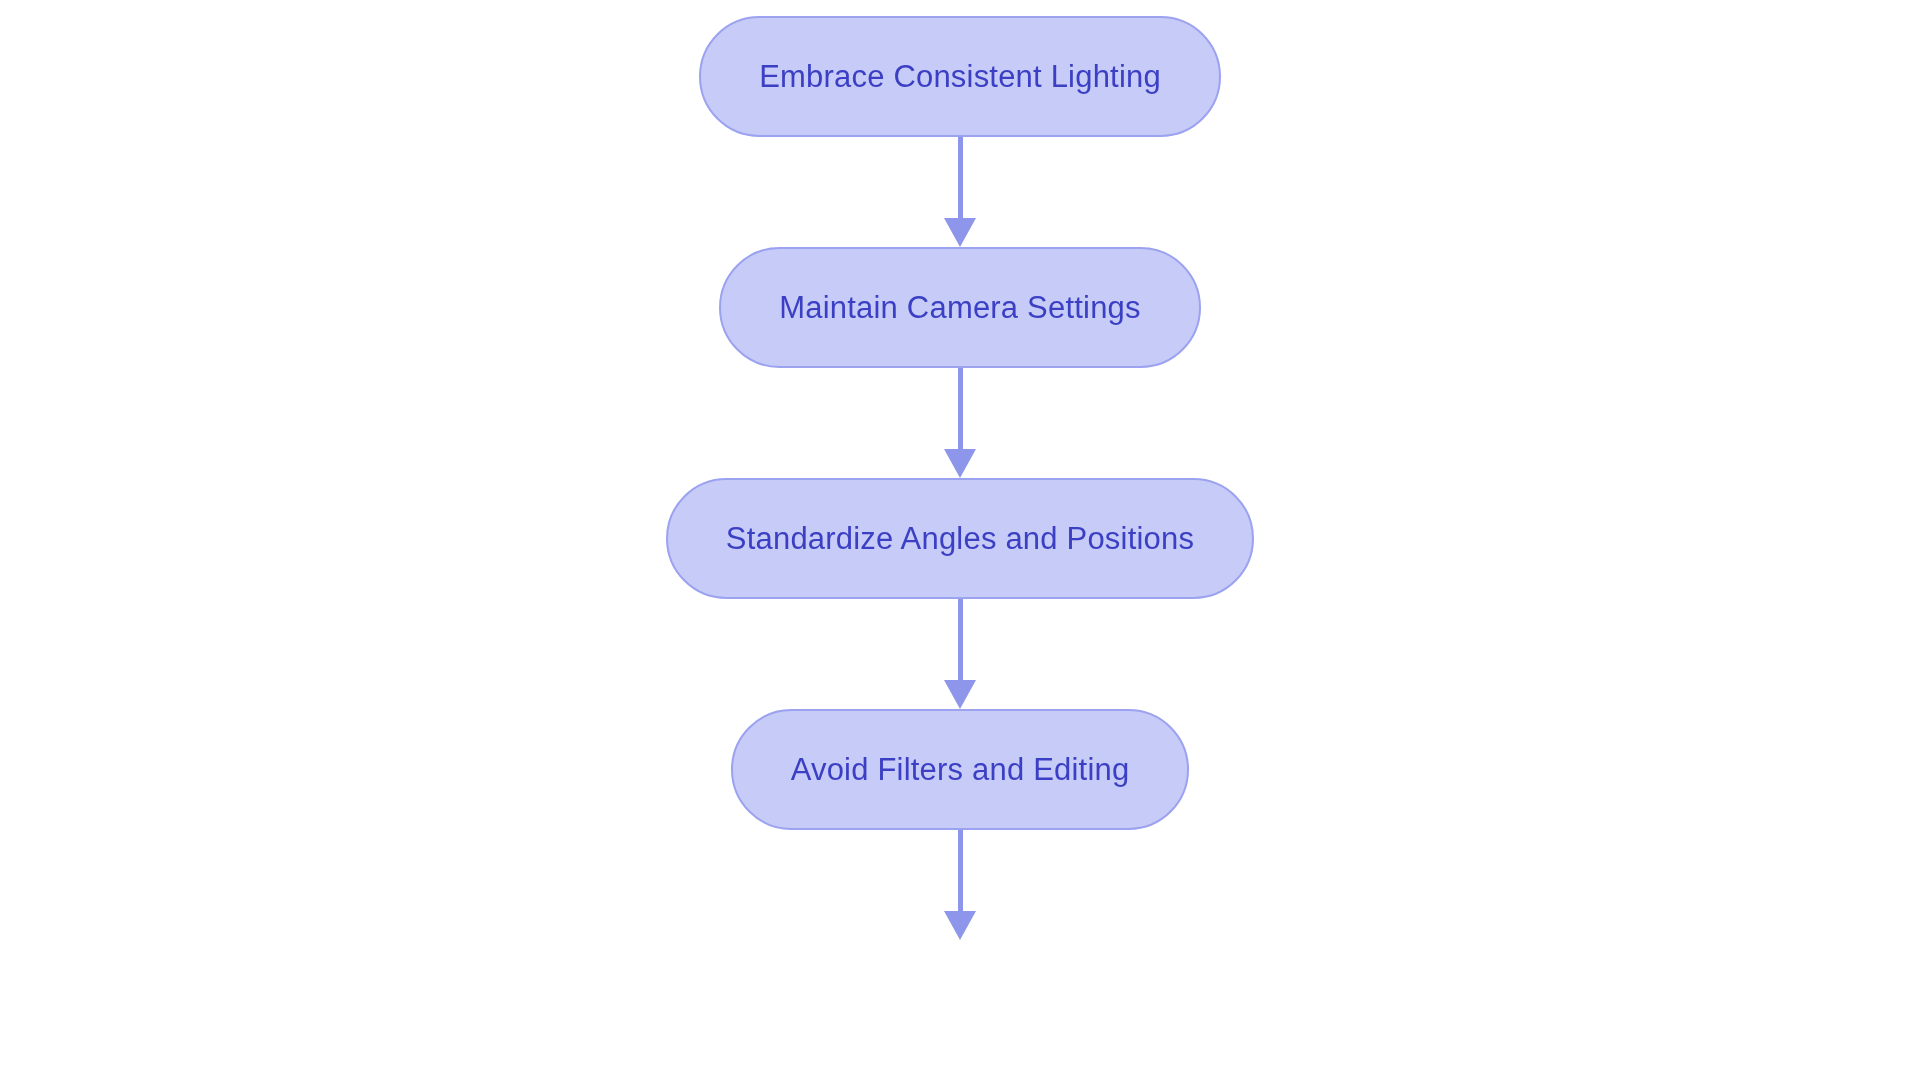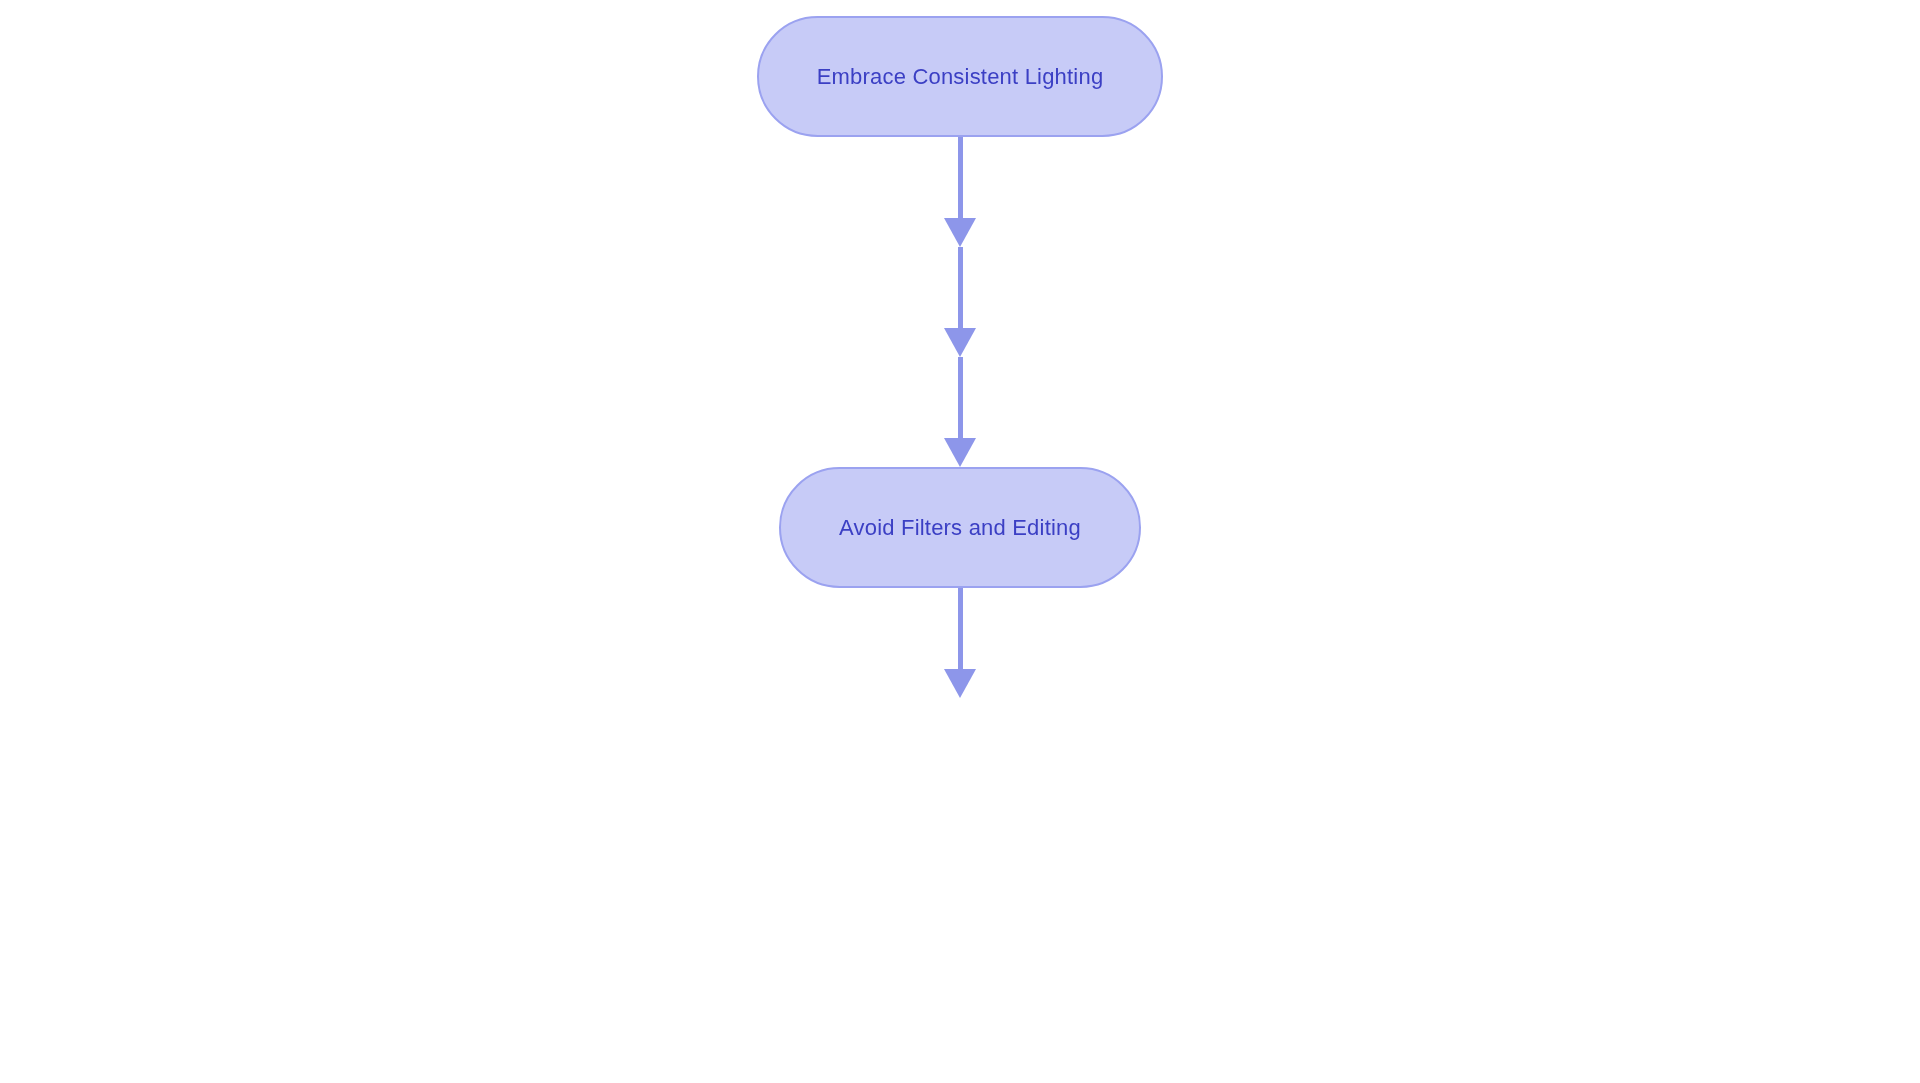--- a/index.html
+++ b/index.html
@@ -30,21 +30,21 @@
     height: 121px;
     min-height: 121px;
     border-radius: 62px;
     background: var(--node-fill);
     border: 2px solid var(--node-border);
     color: var(--node-text);
     display: flex;
     align-items: center;
     justify-content: center;
     padding: 0 58px;
-    font-size: 22px;
+    font-size: 31px;
     letter-spacing: 0.2px;
     white-space: nowrap;
   }
   .connector {
     height: 110px;
     width: 34px;
     display: flex;
     flex-direction: column;
     align-items: center;
   }
@@ -69,26 +69,32 @@
 
   <div class="node">
     <span>Embrace Consistent Lighting</span>
   </div>
 
   <div class="connector">
     <div class="stem"></div>
     <div class="head"></div>
   </div>
 
+  <div class="node">
+    <span>Maintain Camera Settings</span>
+  </div>
 
   <div class="connector">
     <div class="stem"></div>
     <div class="head"></div>
   </div>
 
+  <div class="node">
+    <span>Standardize Angles and Positions</span>
+  </div>
 
   <div class="connector">
     <div class="stem"></div>
     <div class="head"></div>
   </div>
 
   <div class="node">
     <span>Avoid Filters and Editing</span>
   </div>
 

